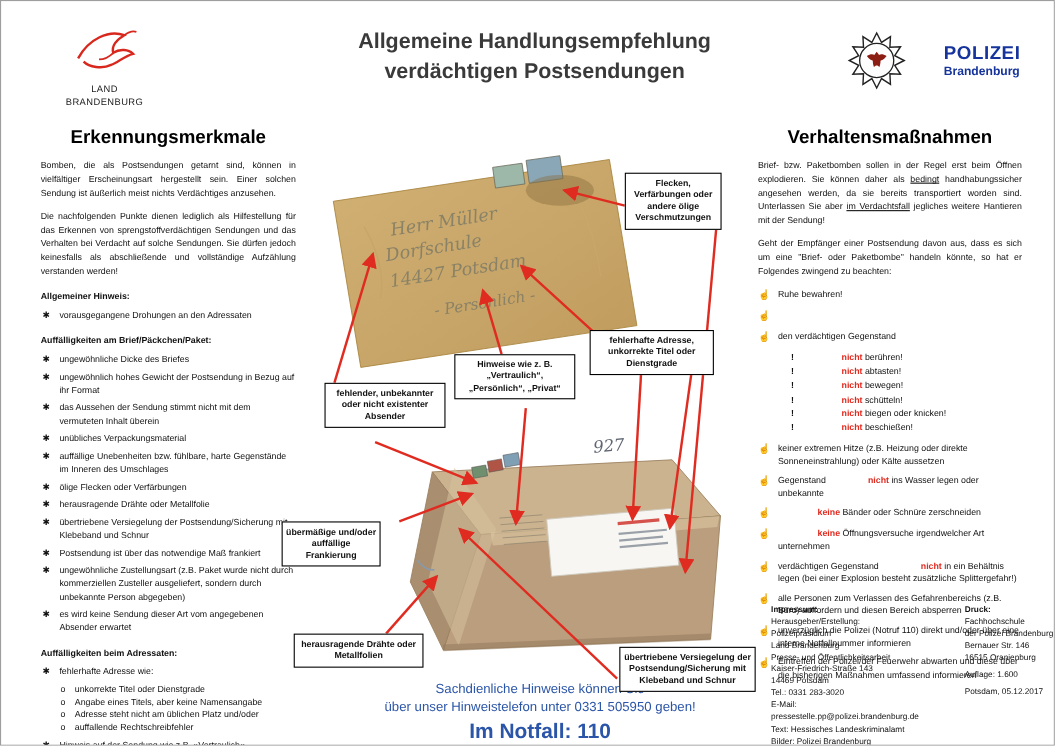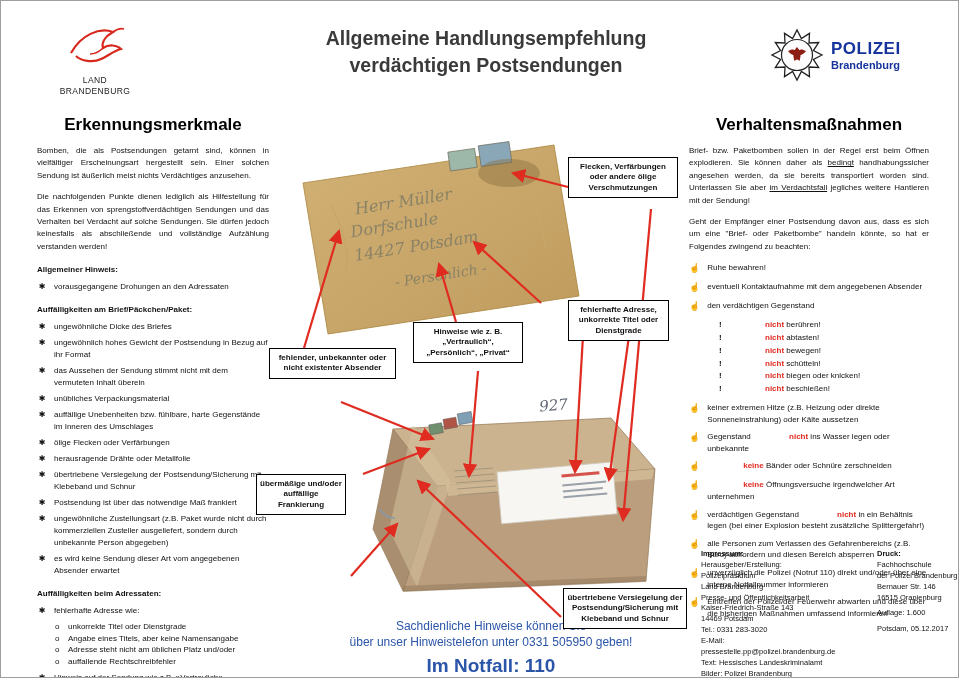--- a/index.html
+++ b/index.html
@@ -4,21 +4,21 @@
 <style>
   html,body{margin:0;padding:0;background:#fff;}
   .poster{position:relative;width:959px;height:678px;background:#ffffff;
     font-family:"Liberation Sans",sans-serif;color:#111;overflow:hidden;
     border:1px solid #9e9e9e;box-sizing:border-box;}
   
   .land-logo{position:absolute;left:34px;top:18px;width:120px;text-align:center;}
   .land-logo .lt{font-size:8.5px;color:#222;letter-spacing:.4px;line-height:1.3;}
   .title{position:absolute;left:285px;top:24px;width:400px;text-align:center;
     font-size:19.5px;font-weight:bold;color:#3a3a3a;line-height:1.4;}
-  .police-logo{position:absolute;left:766px;top:24px;display:flex;align-items:center;gap:4px;}
+  .police-logo{position:absolute;left:766px;top:24px;display:flex;align-items:center;gap:31px;}
   .pol-txt .pol1{font-size:17px;font-weight:bold;color:#16349c;letter-spacing:.5px;}
   .pol-txt .pol2{font-size:11px;font-weight:bold;color:#16349c;}
   
   .col{position:absolute;top:114px;}
   .col-left{left:36px;width:232px;}
   .col-right{left:688px;width:240px;}
   .col h2{font-size:17px;font-weight:bold;margin:0 0 10px;text-align:center;color:#000;}
   .just{text-align:justify;font-size:8px;line-height:1.55;margin:0 0 9px;}
   .subhead{font-weight:bold;font-size:8px;margin:12px 0 7px;}
   .bul{display:flex;gap:7px;font-size:8px;line-height:1.5;margin:4px 0;}
@@ -30,24 +30,24 @@
   .hch{flex:0 0 11px;font-size:9px;}
   .nlist{margin:3px 0 6px 30px;}
   .nrow{display:flex;gap:5px;font-size:8px;line-height:1.6;}
   .ex{flex:0 0 5px;font-weight:bold;}
   .red{color:#e02b20;font-weight:bold;padding-left:36px;}
   .u{text-decoration:underline;}
   
   .co{position:absolute;background:#fff;border:1.3px solid #000;z-index:3;
     font-size:8px;font-weight:bold;text-align:center;line-height:1.3;
     padding:4px 3px;box-sizing:border-box;}
-  .c1{left:567px;top:156px;width:110px;}
-  .c2{left:535px;top:299px;width:101px;margin-left:32px;}
+  .c1{left:567px;top:156px;width:88px;}
+  .c2{left:535px;top:299px;width:113px;}
   .c3{left:412px;top:321px;width:110px;}
-  .c4{left:268px;top:347px;width:127px;}
+  .c4{left:294px;top:347px;width:110px;}
   .c5{left:255px;top:473px;width:90px;}
   .c6{left:266px;top:575px;width:118px;}
   .c7{left:562px;top:587px;width:124px;}
   
   .art{position:absolute;left:0;top:0;z-index:1;}
   
   .footer{position:absolute;left:280px;top:617px;width:420px;text-align:center;z-index:2;}
   .hint{font-size:12px;color:#2b55a8;line-height:1.35;}
   .notfall{font-size:19px;font-weight:bold;color:#2b55a8;margin-top:5px;}
   
@@ -161,20 +161,21 @@
       <line x1="560" y1="616" x2="417" y2="480" marker-end="url(#ah)"></line>
       <line x1="650" y1="208" x2="622" y2="519" marker-end="url(#ah)"></line>
     </g>
   </svg>
 
   <div class="co c1">Flecken, Verfärbungen oder andere ölige Verschmutzungen</div>
   <div class="co c2">fehlerhafte Adresse, unkorrekte Titel oder Dienstgrade</div>
   <div class="co c3">Hinweise wie z. B. „Vertraulich“, „Persönlich“, „Privat“</div>
   <div class="co c4">fehlender, unbekannter oder nicht existenter Absender</div>
   <div class="co c5">übermäßige und/oder auffällige Frankierung</div>
+  <div class="co c6">herausragende Drähte oder Metallfolien</div>
   <div class="co c7">übertriebene Versiegelung der Postsendung/Sicherung mit Klebeband und Schnur</div>
 
   <div class="col col-left">
     <h2>Erkennungsmerkmale</h2>
     <p class="just">Bomben, die als Postsendungen getarnt sind, können in vielfältiger Erscheinungsart hergestellt sein. Einer solchen Sendung ist äußerlich meist nichts Verdächtiges anzusehen.</p>
     <p class="just">Die nachfolgenden Punkte dienen lediglich als Hilfestellung für das Erkennen von sprengstoffverdächtigen Sendungen und das Verhalten bei Verdacht auf solche Sendungen. Sie dürfen jedoch keinesfalls als abschließende und vollständige Aufzählung verstanden werden!</p>
 
     <div class="subhead">Allgemeiner Hinweis:</div>
     <div class="bul">
         <span class="bch">✱</span>
@@ -261,21 +262,20 @@
     <h2>Verhaltensmaßnahmen</h2>
     <p class="just"><span>Brief- bzw. Paketbomben sollen in der Regel erst beim Öffnen explodieren. Sie können daher als </span><span class="u">bedingt</span><span> handhabungssicher angesehen werden, da sie bereits transportiert worden sind. Unterlassen Sie aber </span><span class="u">im Verdachtsfall</span><span> jegliches weitere Hantieren mit der Sendung!</span></p>
     <p class="just">Geht der Empfänger einer Postsendung davon aus, dass es sich um eine "Brief- oder Paketbombe" handeln könnte, so hat er Folgendes zwingend zu beachten:</p>
 
     <div class="ritem">
         <span class="hch">☝</span>
         <span><span>Ruhe bewahren!</span></span>
       </div>
     <div class="ritem">
         <span class="hch">☝</span>
-        <span><span>eventuell Kontaktaufnahme mit dem angegebenen Absender</span></span>
       </div>
     <div class="ritem">
         <span class="hch">☝</span>
         <span><span>den verdächtigen Gegenstand</span></span>
       </div>
     <div class="nlist">
       <div class="nrow">
           <span class="ex">!</span>
           <span><span class="red">nicht</span><span> berühren!</span></span>
         </div>

